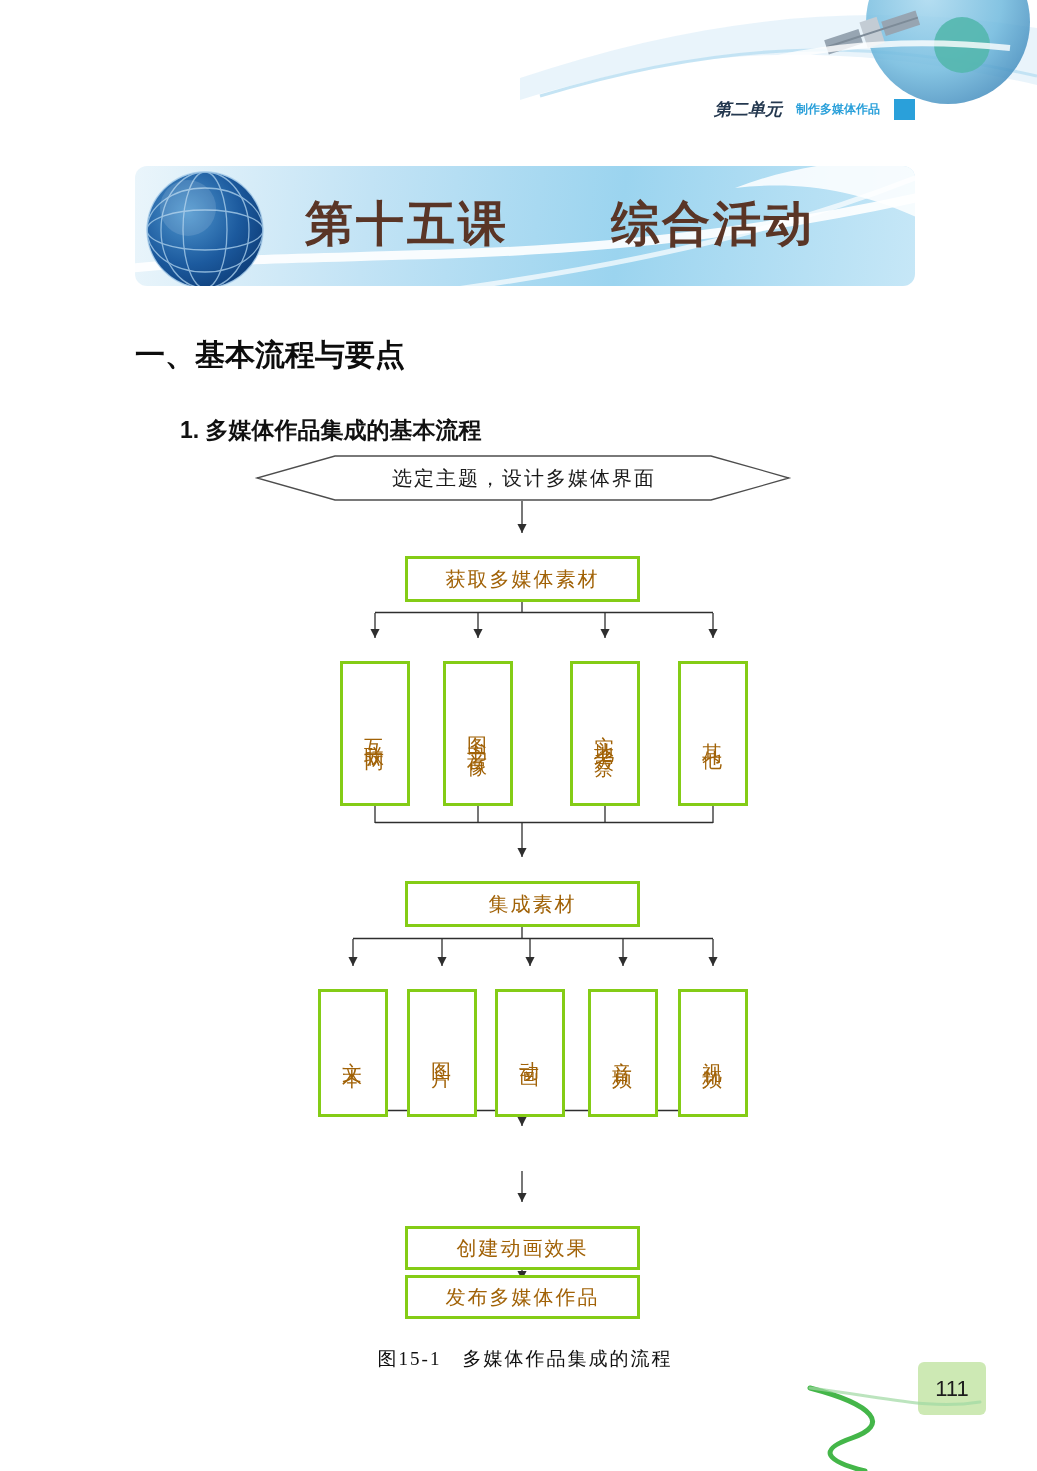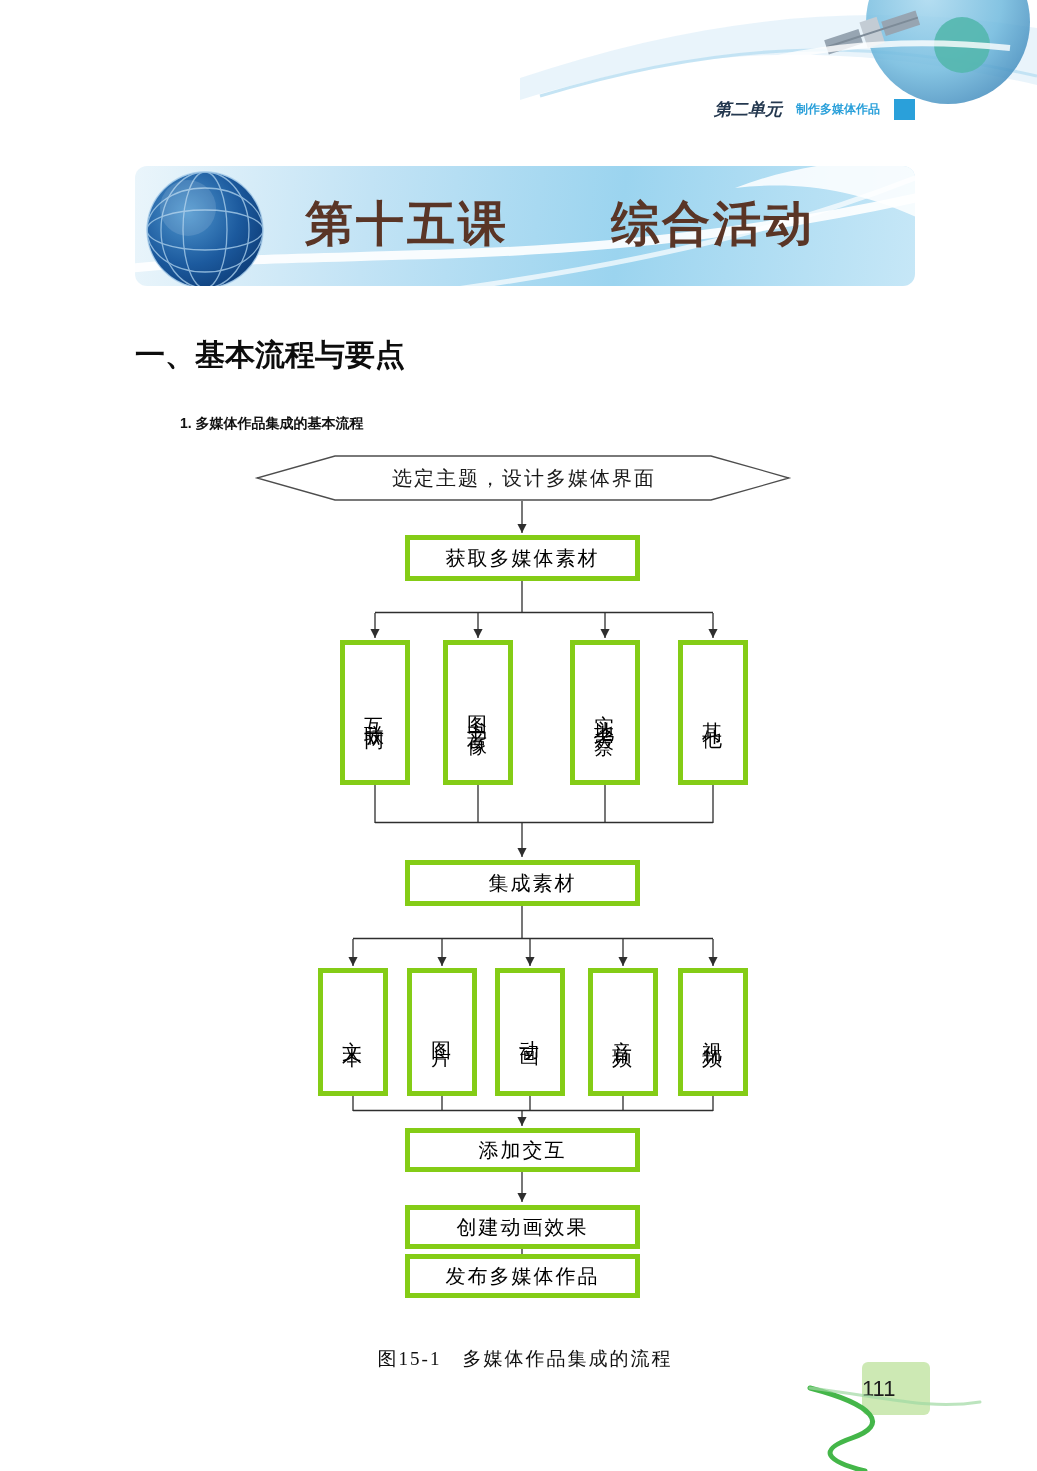--- a/index.html
+++ b/index.html
@@ -32,49 +32,49 @@
     color:#5a3526; letter-spacing:3px; white-space:nowrap;
   }
 
   
   .section-heading {
     position:absolute; left:135px; top:335px;
     font-family:"Liberation Sans", sans-serif; font-weight:bold; font-size:30px; color:#0d0d0d;
   }
   .section-subheading {
     position:absolute; left:180px; top:415px;
-    font-family:"Liberation Sans", sans-serif; font-weight:bold; font-size:14px; color:#111;
+    font-family:"Liberation Sans", sans-serif; font-weight:bold; font-size:23px; color:#111;
   }
 
   
   .fbox {
-    position:absolute; background:#fff; border:5px solid #84cc16;
+    position:absolute; background:#fff; border:3px solid #84cc16;
     display:flex; align-items:center; justify-content:center;
-    font-size:20px; letter-spacing:2px; color:#000000; z-index:2;
+    font-size:20px; letter-spacing:2px; color:#a16207; z-index:2;margin-top:21px;
   }
   .fbox.wide { left:405px; width:235px; height:46px; }
   .fbox.tall span {
     writing-mode:vertical-rl; text-orientation:upright;
     letter-spacing:7px; font-size:20px;
   }
   .hex-label {
     position:absolute; left:258px; top:456px; width:532px; height:44px;
     display:flex; align-items:center; justify-content:center;
     font-size:20px; letter-spacing:2px; z-index:2;
   }
 
   .figure-caption {
     position:absolute; left:135px; top:1346px; width:780px;
     text-align:center; font-size:19px; letter-spacing:2px; color:#111;
   }
 
   .page-badge {
-    position:absolute; left:862px; top:1362px; width:68px; height:53px;
+    position:absolute; left:918px; top:1362px; width:68px; height:53px;
     background:#cde9b4; border-radius:6px;
-    display:flex; align-items:center; justify-content:flex-start;
+    display:flex; align-items:center; justify-content:center;
     font-family:"Liberation Sans", sans-serif; font-size:22px; color:#1c1c1c;
   }
 </style>
 </head>
 <body>
 
 <div class="page">
 
   <svg class="layer" style="left:0;top:0;" width="1037" height="150" viewBox="0 0 1037 150">
     <defs>
@@ -192,21 +192,20 @@
   <div class="fbox tall" style="left:495px;top:968px;width:70px;height:128px;">
     <span>动画</span>
   </div>
   <div class="fbox tall" style="left:588px;top:968px;width:70px;height:128px;">
     <span>音频</span>
   </div>
   <div class="fbox tall" style="left:678px;top:968px;width:70px;height:128px;">
     <span>视频</span>
   </div>
 
-  <div class="fbox wide" style="top:1128px;height:44px;">添加交互</div>
   <div class="fbox wide" style="top:1205px;height:44px;">创建动画效果</div>
   <div class="fbox wide" style="top:1254px;height:44px;">发布多媒体作品</div>
 
   <div class="figure-caption">图15-1　多媒体作品集成的流程</div>
 
   <div class="page-badge">
     <span>111</span>
   </div>
 
   <svg class="layer" style="left:780px;top:1380px;" width="257" height="91" viewBox="0 0 257 91">

